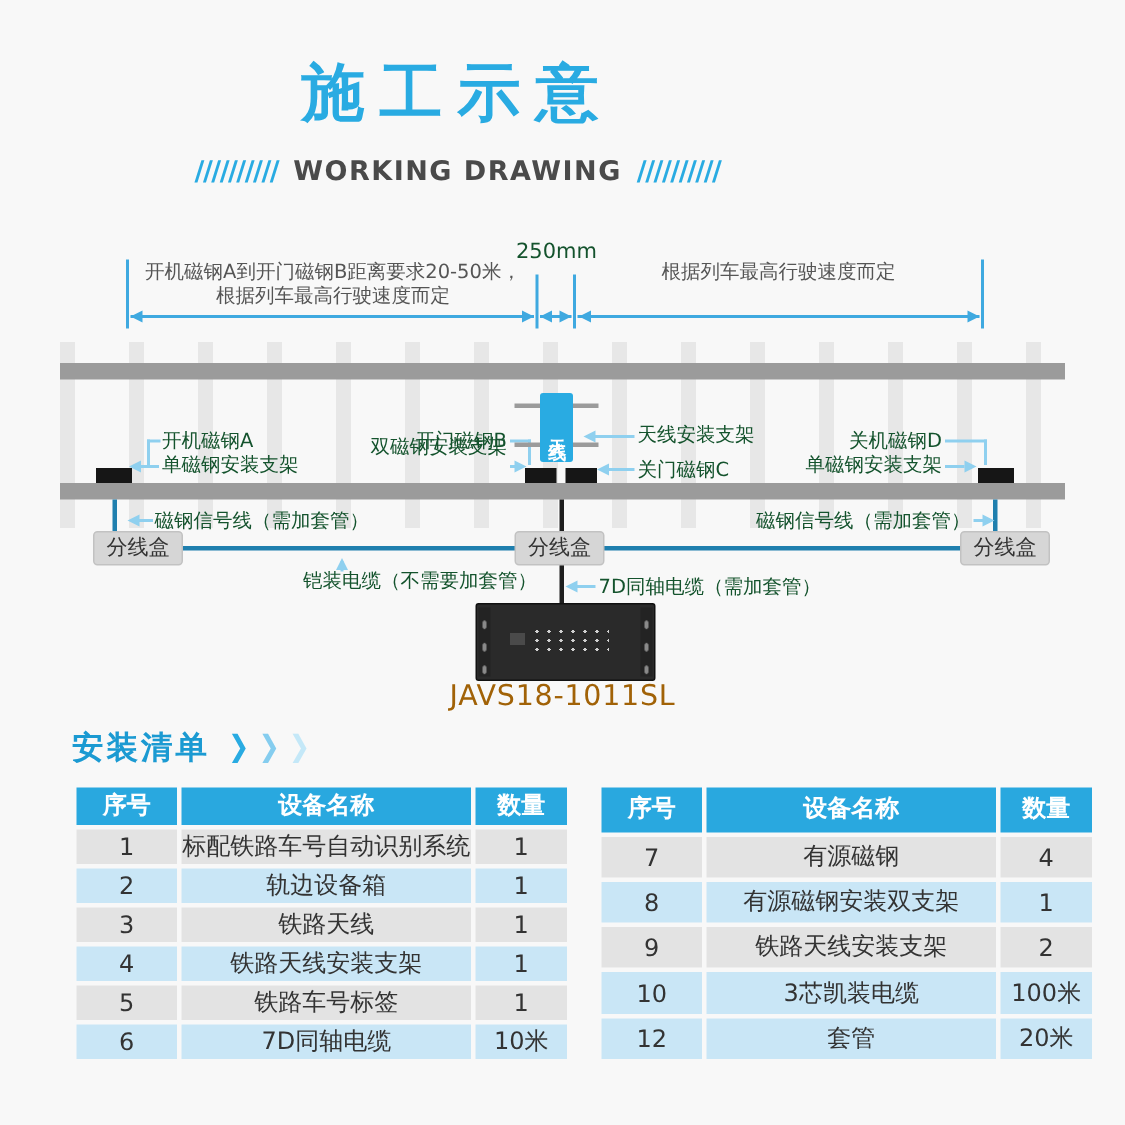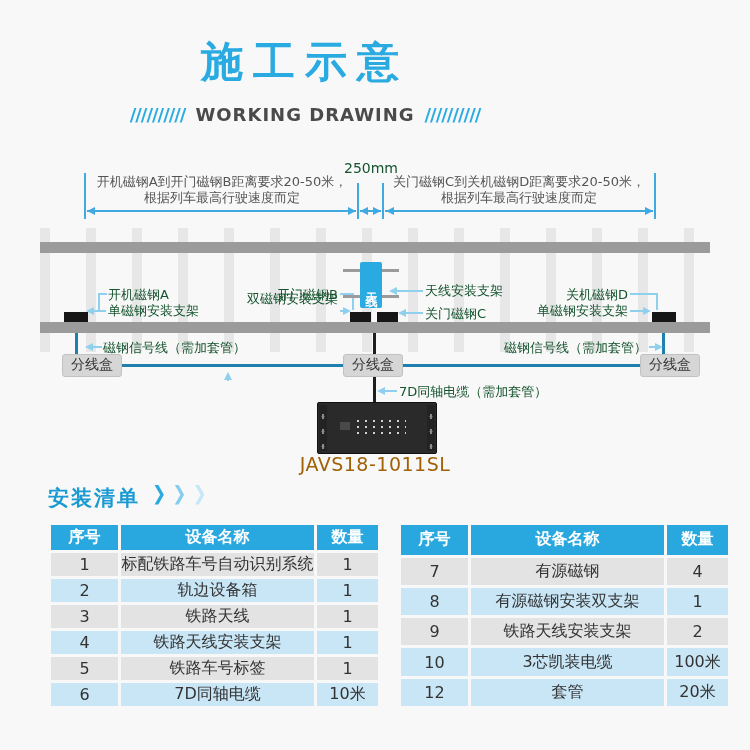--- a/index.html
+++ b/index.html
@@ -44,21 +44,21 @@
           background-image:radial-gradient(#8a8a8a 1.4px,transparent 1.6px);
           background-size:8px 15px;background-position:50% 4px;}
   .device .ear.l{left:1px;} .device .ear.r{right:1px;}
   .device .panel{position:absolute;left:36px;top:15px;width:52px;height:18px;
           background-image:radial-gradient(#d0d0d0 1px,transparent 1.3px);
           background-size:8px 6px;}
   .device .sw{position:absolute;left:22px;top:19px;width:10px;height:8px;background:#4a4a4a;}
   .model{left:290px;top:298px;width:170px;text-align:center;font-size:19px;color:#a16207;letter-spacing:.5px;}
   
   .install{position:absolute;top:484px;left:48px;right:45px;}
-  .ins-head{font-size:21px;font-weight:bold;color:#1b9ad2;letter-spacing:2px;display:flex;}
+  .ins-head{font-size:21px;font-weight:bold;color:#1b9ad2;letter-spacing:2px;display:flex;align-items:center;}
   .chev{font-size:17px;font-weight:bold;margin-left:4px;transform:scaleY(1.15);}
   .chev.c1{color:#29abe2;margin-left:12px;} .chev.c2{color:#85cdef;} .chev.c3{color:#c4e8f8;}
   .tables{display:flex;gap:17px;margin-top:10px;}
   table{border-collapse:separate;border-spacing:3px;table-layout:fixed;width:332px;}
   th{background:#29a8df;color:#fff;font-size:16px;font-weight:bold;height:25px;padding:0;}
   td{font-size:16px;color:#333;text-align:center;height:23px;padding:0;white-space:nowrap;}
   tr.odd td{background:#e3e3e3;}
   tr.even td{background:#c9e6f6;}
   .c-no{width:67px;} .c-name{width:193px;} .c-qty{width:61px;}
 </style>
@@ -91,21 +91,20 @@
   <div class="abs ar ar-r dim" style="left:373px;top:52px"></div>
   <div class="abs ar ar-l dim" style="left:386px;top:52px"></div>
   <div class="abs ar ar-r dim" style="left:645px;top:52px"></div>
 
   <div class="abs lbl" style="left:336px;top:6px;width:70px;text-align:center;font-size:14px">250mm</div>
   <div class="abs note" style="left:72px;top:19px">
     <div>开机磁钢A到开门磁钢B距离要求20-50米，</div>
     <div>根据列车最高行驶速度而定</div>
   </div>
   <div class="abs note" style="left:369px;top:19px">
-    <div>关门磁钢C到关机磁钢D距离要求20-50米，</div>
     <div>根据列车最高行驶速度而定</div>
   </div>
 
   <div class="abs bracket" style="top:114px"></div>
   <div class="abs bracket" style="top:140px"></div>
   <div class="abs antenna">
       <span>天线</span>
     </div>
 
   <div class="abs magnet" style="left:64px;width:24px"></div>
@@ -151,20 +150,21 @@
   <div class="abs ar ar-l" style="left:85px;top:188px"></div>
 
   <div class="abs lbl" style="right:103px;top:185px">磁钢信号线（需加套管）</div>
   <div class="abs ptc" style="left:649px;top:191px;width:8px;height:2px"></div>
   <div class="abs ar ar-r" style="left:655px;top:188px"></div>
 
   <div class="abs jbox" style="left:62px">分线盒</div>
   <div class="abs jbox" style="left:343px">分线盒</div>
   <div class="abs jbox" style="left:640px">分线盒</div>
 
+  <div class="abs lbl" style="left:130px;top:225px;width:300px;text-align:center">铠装电缆（不需要加套管）</div>
   <div class="abs ar ar-u" style="left:224px;top:213px"></div>
   <div class="abs ptc" style="left:227px;top:219px;width:2px;height:7px"></div>
 
   <div class="abs lbl" style="left:399px;top:229px">7D同轴电缆（需加套管）</div>
   <div class="abs ptc" style="left:384px;top:235px;width:13px;height:2px"></div>
   <div class="abs ar ar-l" style="left:377px;top:232px"></div>
 
   <div class="abs device">
     <div class="ear l"></div>
     <div class="ear r"></div>

